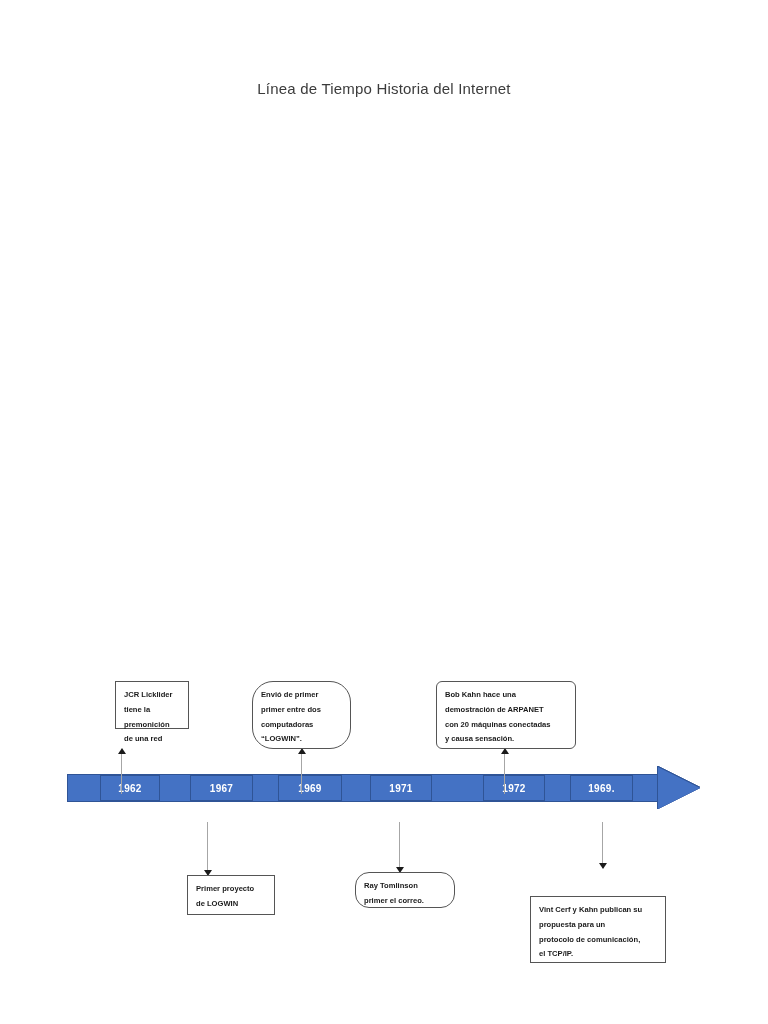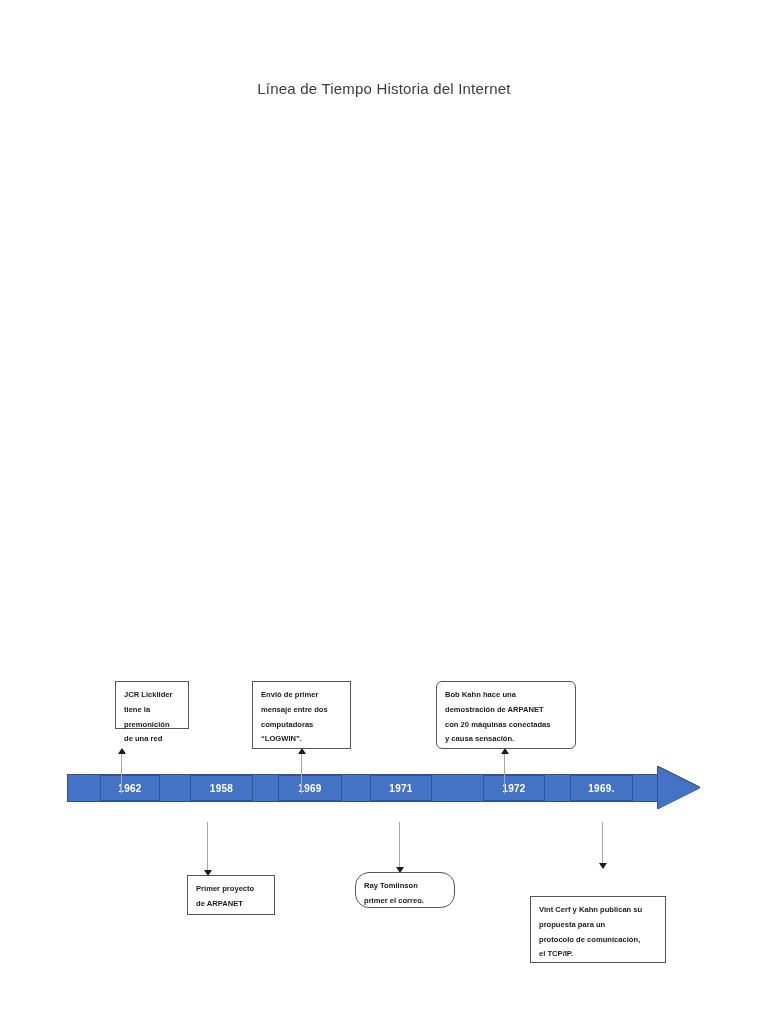--- a/index.html
+++ b/index.html
@@ -127,48 +127,48 @@
 
 <div id="page">
 
   <div id="title">Línea de Tiempo Historia del Internet</div>
 
   <div id="timeline">
     <div id="bar-shaft"></div>
     <div id="bar-arrowhead"></div>
     <div id="year-markers">
         <div class="year-box" style="left: 33px; width: 60px;">1962</div>
-        <div class="year-box" style="left: 123px; width: 63px;">1958</div>
+        <div class="year-box" style="left: 123px; width: 63px;">1967</div>
         <div class="year-box" style="left: 211px; width: 64px;">1969</div>
         <div class="year-box" style="left: 303px; width: 62px;">1971</div>
         <div class="year-box" style="left: 416px; width: 62px; text-align: right;">1972</div>
         <div class="year-box" style="left: 503px; width: 63px;">1969.</div>
       </div>
   </div>
 
   <div id="events-layer">
       <div class="connector" style="left: 121px; top: 749px; height: 45px;"></div>
       <div class="arrowhead-up" style="left: 117.5px; top: 748px;"></div>
       <div class="event-box" style="left: 93px; top: 681px; width: 74px; height: 48px; margin-left: 22px;">
         <span class="line">JCR Licklider</span>
         <span class="line">tiene la</span>
         <span class="line">premonición</span>
         <span class="line">de una red</span>
       </div>
       <div class="connector" style="left: 207px; top: 822px; height: 53px;"></div>
       <div class="arrowhead-down" style="left: 203.5px; top: 870px;"></div>
       <div class="event-box" style="left: 163px; top: 875px; width: 88px; height: 40px; margin-left: 24px;">
         <span class="line">Primer proyecto</span>
-        <span class="line">de ARPANET</span>
+        <span class="line">de LOGWIN</span>
       </div>
       <div class="connector" style="left: 301px; top: 749px; height: 45px;"></div>
       <div class="arrowhead-up" style="left: 297.5px; top: 748px;"></div>
-      <div class="event-box" style="left: 252px; top: 681px; width: 99px; height: 68px;">
+      <div class="event-box" style="left: 252px; top: 681px; width: 99px; height: 68px; border-radius: 21px;">
         <span class="line">Envió de primer</span>
-        <span class="line">mensaje entre dos</span>
+        <span class="line">primer entre dos</span>
         <span class="line">computadoras</span>
         <span class="line">“LOGWIN”.</span>
       </div>
       <div class="connector" style="left: 399px; top: 822px; height: 50px;"></div>
       <div class="arrowhead-down" style="left: 395.5px; top: 867px;"></div>
       <div class="event-box" style="left: 355px; top: 872px; width: 100px; height: 36px; border-radius: 14px;">
         <span class="line">Ray Tomlinson</span>
         <span class="line">primer el correo.</span>
       </div>
       <div class="connector" style="left: 504px; top: 749px; height: 45px;"></div>

